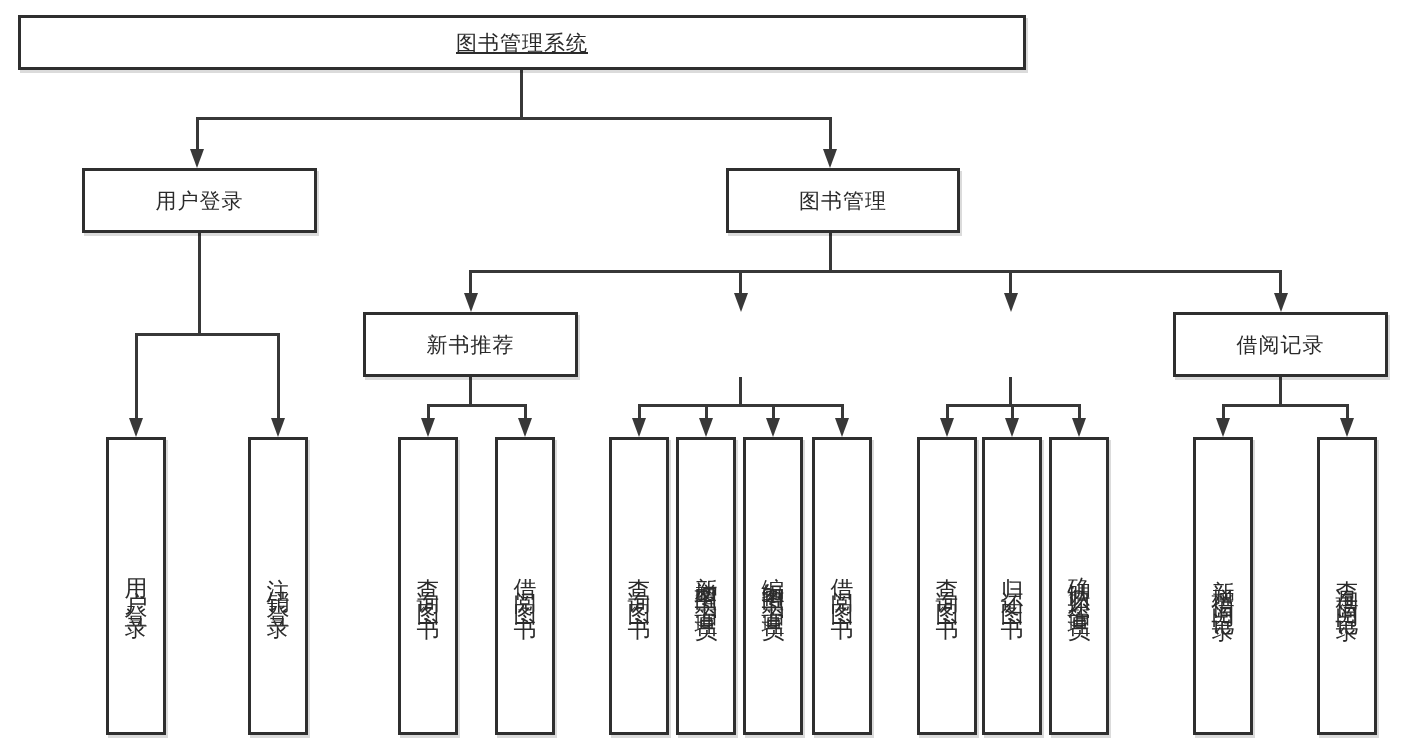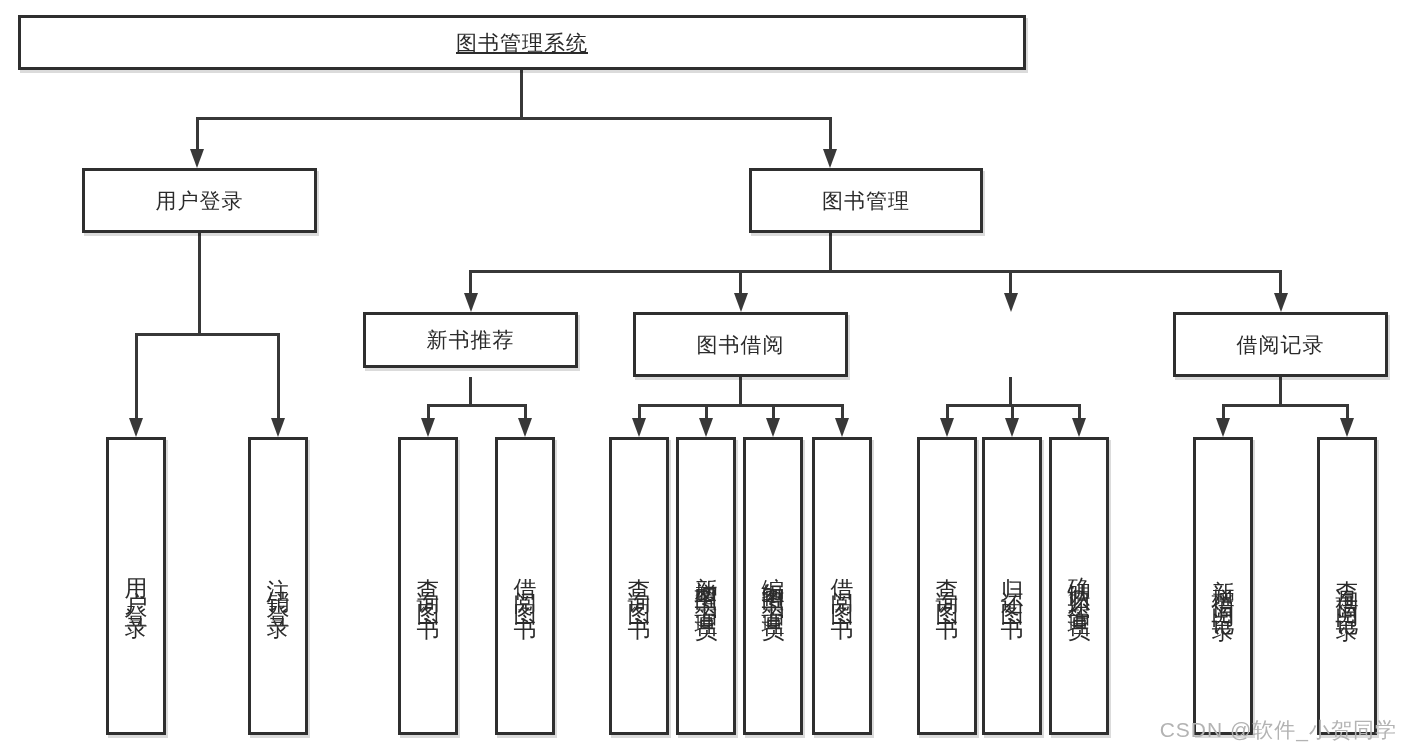--- a/index.html
+++ b/index.html
@@ -96,29 +96,26 @@
   <div class="arrow" style="left:1216px;top:418px;"></div>
   <div class="arrow" style="left:1340px;top:418px;"></div>
 
   <div class="box" style="left:18px;top:15px;width:1008px;height:55px;text-decoration:underline;">
     <span class="h-label">图书管理系统</span>
   </div>
 
   <div class="box" style="left:82px;top:168px;width:235px;height:65px;">
     <span class="h-label">用户登录</span>
   </div>
-  <div class="box" style="left:749px;top:168px;width:234px;height:65px;">
+  <div class="box" style="left:726px;top:168px;width:234px;height:65px;">
     <span class="h-label">图书管理</span>
   </div>
 
-  <div class="box" style="left:363px;top:312px;width:215px;height:56px;">
+  <div class="box" style="left:363px;top:312px;width:215px;height:65px;">
     <span class="h-label">新书推荐</span>
-  </div>
-  <div class="box" style="left:633px;top:312px;width:215px;height:65px;">
-    <span class="h-label">图书借阅</span>
   </div>
   <div class="box" style="left:1173px;top:312px;width:215px;height:65px;">
     <span class="h-label">借阅记录</span>
   </div>
 
   <div class="box leaf" style="left:106px;top:437px;width:60px;height:298px;">
     <span class="v-label" style="letter-spacing: 13px;">用户登录</span>
   </div>
   <div class="box leaf" style="left:248px;top:437px;width:60px;height:298px;">
     <span class="v-label" style="letter-spacing: 13px;">注销登录</span>
@@ -154,15 +151,14 @@
     <span class="v-label" style="letter-spacing: 6px;">确认归还（管理员）</span>
   </div>
 
   <div class="box leaf" style="left:1193px;top:437px;width:60px;height:298px;">
     <span class="v-label" style="letter-spacing: 8px;">新增借阅记录</span>
   </div>
   <div class="box leaf" style="left:1317px;top:437px;width:60px;height:298px;">
     <span class="v-label" style="letter-spacing: 8px;">查询借阅记录</span>
   </div>
 
-  <div class="watermark">CSDN @软件_小贺同学</div>
 
 </div>
 
 </body></html>

